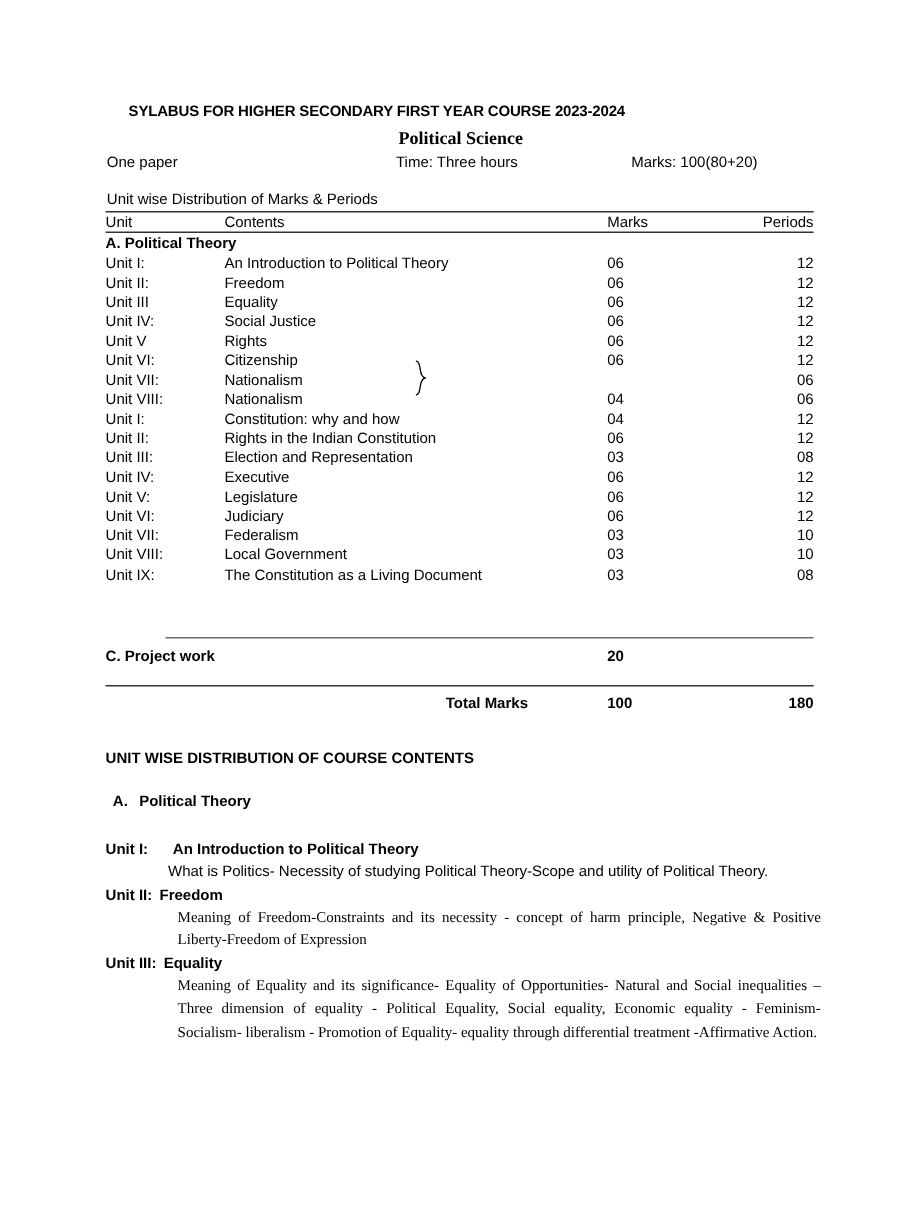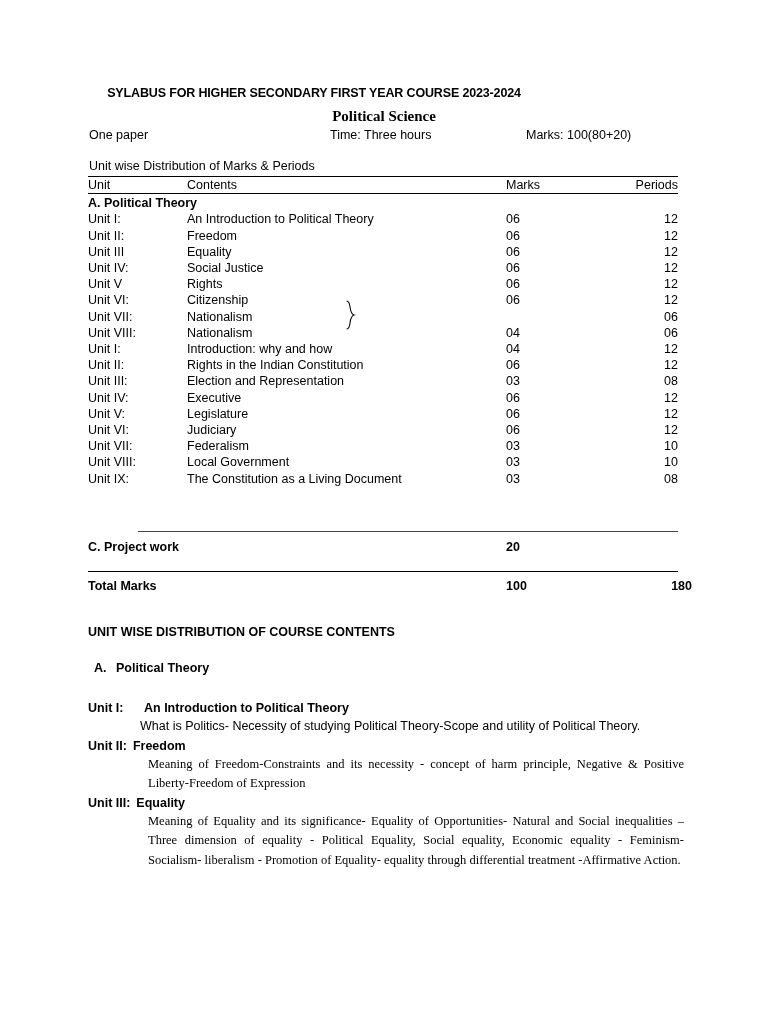--- a/index.html
+++ b/index.html
@@ -139,32 +139,33 @@
   .total-rule {
     position: absolute;
     left: 0; top: 40px;
     width: 590px;
     border-top: 1px solid #000;
   }
   .total-label {
     position: absolute;
     left: 0; top: 48px;
     width: 352px;
+    text-align: right;
     font-size: 12.5px;
     font-weight: bold;
   }
   .total-marks {
     position: absolute;
     left: 418px; top: 48px;
     font-size: 12.5px;
     font-weight: bold;
   }
   .total-periods {
     position: absolute;
-    left: 528px; top: 48px;
+    left: 514px; top: 48px;
     width: 76px;
     text-align: right;
     font-size: 12.5px;
     font-weight: bold;
   }
 
   
   .contents-section {
     position: absolute;
     left: 88px; top: 625px;
@@ -300,21 +301,21 @@
         </tr>
         <tr>
           <td class="cell-unit">Unit VIII:</td>
           <td class="cell-contents">Nationalism</td>
           <td class="cell-marks">04</td>
           <td class="cell-periods">06</td>
         </tr>
 
         <tr>
           <td class="cell-unit">Unit I:</td>
-          <td class="cell-contents">Introduction: why and how</td>
+          <td class="cell-contents">Constitution: why and how</td>
           <td class="cell-marks">04</td>
           <td class="cell-periods">12</td>
         </tr>
         <tr>
           <td class="cell-unit">Unit II:</td>
           <td class="cell-contents">Rights in the Indian Constitution</td>
           <td class="cell-marks">06</td>
           <td class="cell-periods">12</td>
         </tr>
         <tr>

